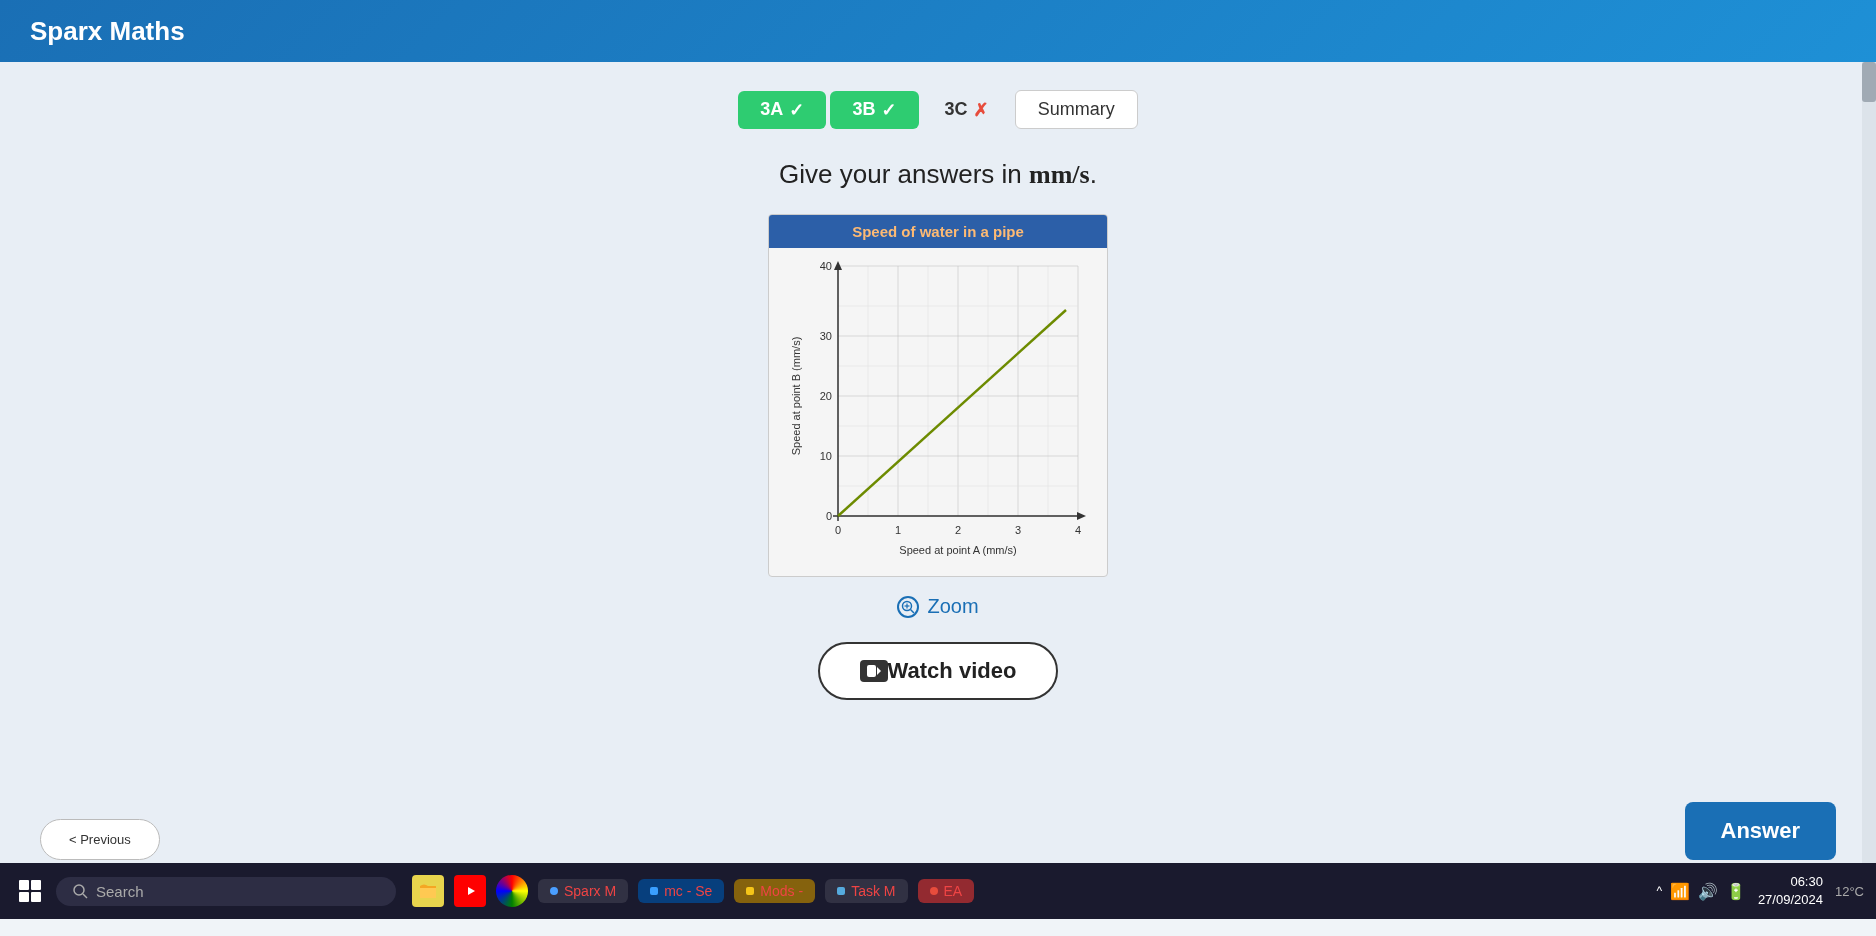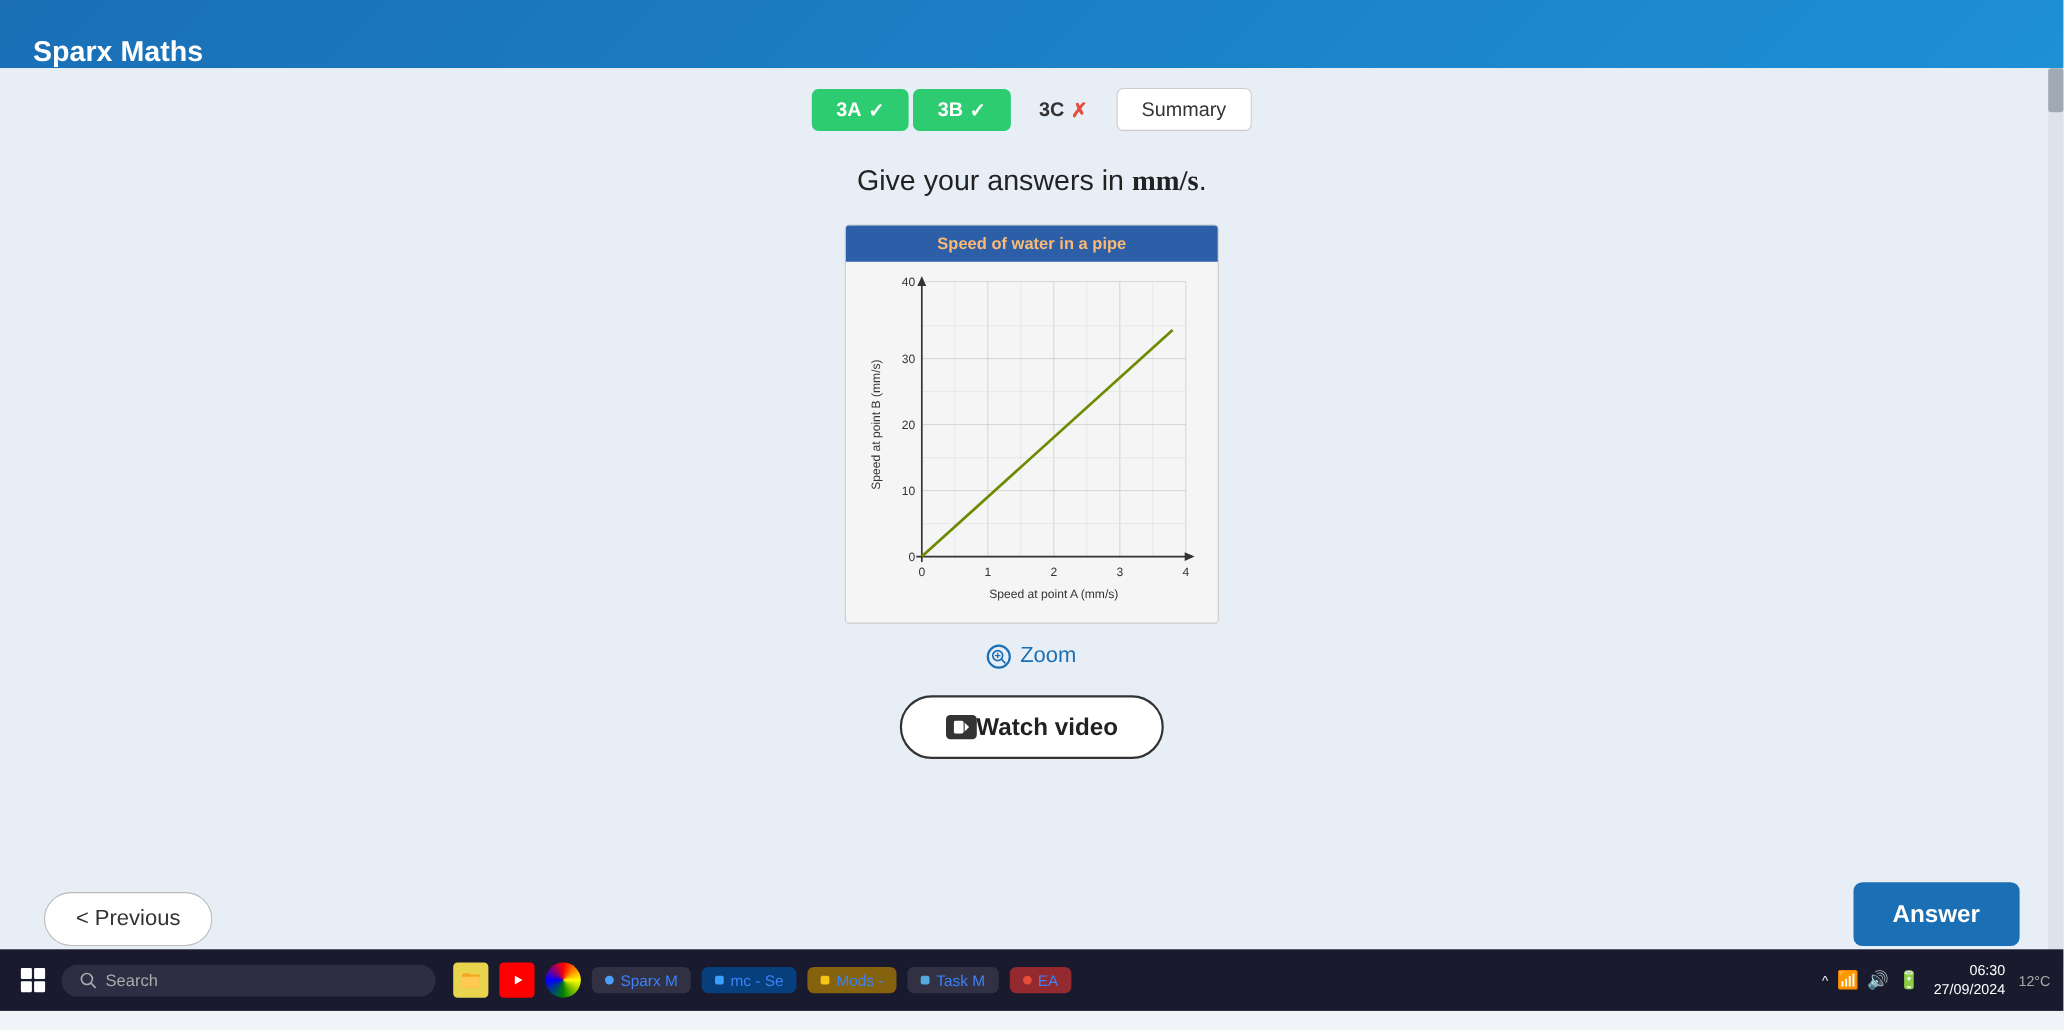--- a/index.html
+++ b/index.html
@@ -10,37 +10,37 @@
       font-family: 'Segoe UI', Arial, sans-serif;
       background: #f0f4f8;
       position: relative;
     }
 
     
     .header {
       background: linear-gradient(135deg, #1a6fb5 0%, #1e90d6 100%);
       height: 62px;
       display: flex;
-      align-items: flex-end;
+      align-items: center;
       padding: 0 30px;
     }
     .header-title {
       color: white;
       font-size: 26px;
       font-weight: 600;
     }
 
     
     .main-content {
       background: #e8eef5;
       height: calc(936px - 62px - 56px);
       display: flex;
       flex-direction: column;
       align-items: center;
-      padding-top: 18px;
+      padding-top: 28px;
       position: relative;
     }
 
     
     .tab-bar {
       display: flex;
       align-items: center;
       gap: 4px;
       margin-bottom: 30px;
     }
@@ -179,21 +179,21 @@
     
     .previous-btn {
       position: absolute;
       left: 40px;
       bottom: 20px;
       background: white;
       color: #333;
       border: 1.5px solid #bbb;
       border-radius: 30px;
       padding: 12px 28px;
-      font-size: 20px;
+      font-size: 13px;
       font-weight: 500;
       cursor: pointer;
       display: flex;
       align-items: flex-end;
       gap: 6px;
     }
 
     
     .taskbar {
       position: absolute;
@@ -259,21 +259,21 @@
       font-size: 18px;
     }
     .taskbar-app {
       display: flex;
       align-items: center;
       gap: 6px;
       background: rgba(255,255,255,0.1);
       border-radius: 6px;
       padding: 4px 12px;
       cursor: pointer;
-      color: #3b82f6;
+      color: #ef4444;
       font-size: 14px;
     }
     .taskbar-app-dot {
       width: 8px;
       height: 8px;
       border-radius: 50%;
       background: #4a9eff;
     }
     .taskbar-right {
       margin-left: auto;

